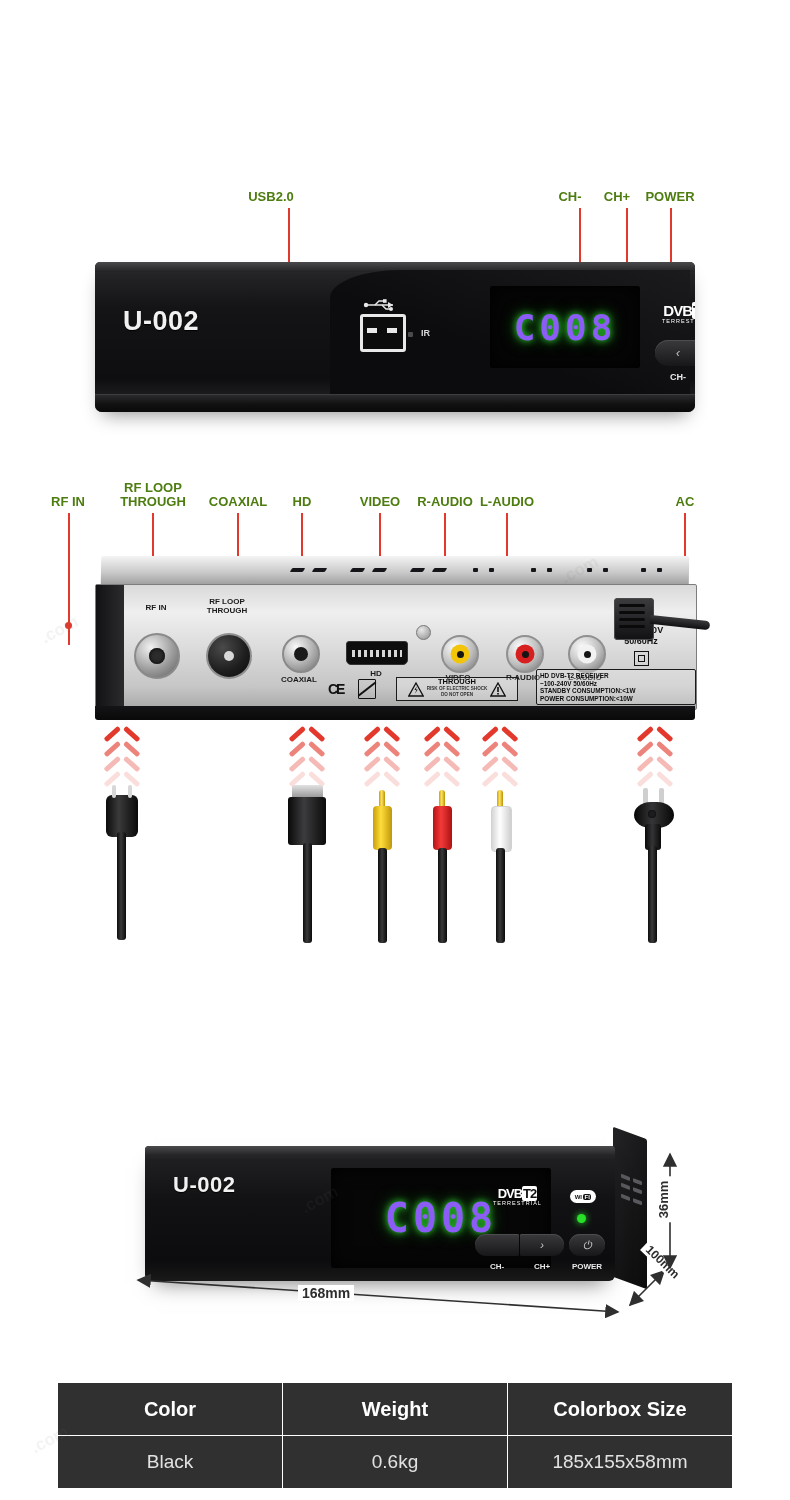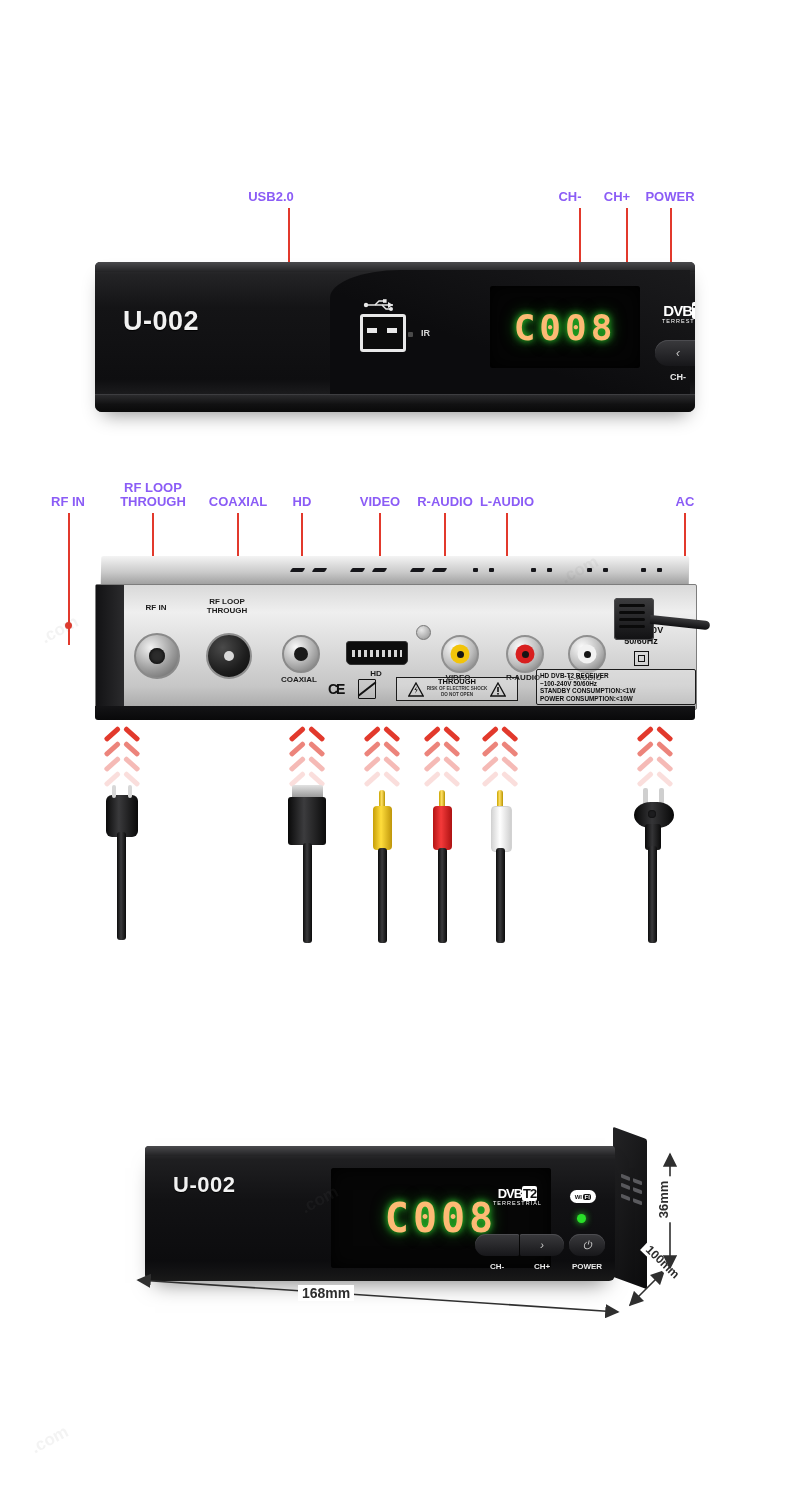--- a/index.html
+++ b/index.html
@@ -11,21 +11,21 @@
 
   
   .heading{
     position:absolute;width:100%;text-align:center;
     font-weight:bold;color:#3a3a3a;letter-spacing:.5px;
   }
   #h-interface{top:46px;font-size:44px;line-height:52px;}
   #h-product{top:1004px;font-size:44px;line-height:52px;}
 
   
-  .callout{position:absolute;color:#8b5cf6;font-weight:bold;font-size:13px;
+  .callout{position:absolute;color:#4d7c0f;font-weight:bold;font-size:13px;
            line-height:14px;text-align:center;white-space:pre-line;}
   .lead{position:absolute;background:#e2392c;width:1.6px;}
   .dot{position:absolute;width:7px;height:7px;border-radius:50%;background:#e2392c;}
 
   
   .front-unit{
     position:absolute;left:95px;top:262px;width:600px;height:150px;
     background:linear-gradient(180deg,#3a3a3c 0%,#242426 8%,#141416 30%,#0e0e10 78%,#202022 92%,#0a0a0b 100%);
     border-radius:5px 5px 7px 7px;
     box-shadow:0 10px 18px -8px rgba(0,0,0,.45);
@@ -47,21 +47,21 @@
     border:3px solid #e9e9e9;border-radius:3px;background:#0c0c0c;}
   .usb i{position:absolute;left:4px;top:11px;width:30px;height:6px;
     border-top:5px dashed #e9e9e9;}
   .usb-sym{position:absolute;left:268px;top:36px;width:36px;height:14px;color:#e8e8e8;}
   .ir-dot{position:absolute;left:313px;top:70px;width:5px;height:5px;background:#4a4a4a;border-radius:1px;}
   .ir-label{position:absolute;left:326px;top:66px;color:#d8d8d8;font-size:9px;font-weight:bold;}
   .vfd{position:absolute;left:395px;top:24px;width:150px;height:82px;
     background:#050505;border-radius:3px;
     box-shadow:inset 0 0 18px #000;}
   .vfd span{position:absolute;left:50%;top:50%;transform:translate(-50%,-50%);
-    color:#fdba74;font-size:36px;letter-spacing:4px;
+    color:#8b5cf6;font-size:36px;letter-spacing:4px;
     font-family:"DejaVu Sans Mono", monospace;font-weight:bold;
     text-shadow:0 0 7px #2ee02e,0 0 16px rgba(46,224,46,.55);}
   .dvb-logo{position:absolute;left:567px;top:40px;text-align:center;color:#fff;}
   .dvb-logo .l1{font-size:15px;font-weight:bold;letter-spacing:-1px;}
   .dvb-logo .l1 b{background:#fff;color:#111;padding:0 1px;border-radius:2px;}
   .dvb-logo .l2{font-size:5.5px;letter-spacing:1px;margin-top:-1px;}
   .wifi-badge{position:absolute;left:657px;top:40px;width:26px;height:13px;
     background:#fff;border-radius:7px;color:#111;font-size:6px;font-weight:bold;
     display:flex;align-items:center;justify-content:center;letter-spacing:0;}
   .wifi-badge b{background:#111;color:#fff;border-radius:2px;padding:0 1.5px;margin-left:1px;}
@@ -503,18 +503,32 @@
   <svg style="position:absolute;left:620px;top:1265px;width:60px;height:50px;">
     <line x1="44" y1="6" x2="10" y2="40" stroke="#2f2f2f" stroke-width="1.6" marker-start="url(#ahs)" marker-end="url(#ah)"></line>
   </svg>
   <div class="dim-txt" style="left:638px;top:1255px;font-size:12px;transform:rotate(44deg);">100mm</div>
 
   <svg style="position:absolute;left:655px;top:1148px;width:30px;height:130px;">
     <line x1="15" y1="6" x2="15" y2="120" stroke="#2f2f2f" stroke-width="1.6" marker-start="url(#ahs)" marker-end="url(#ah)"></line>
   </svg>
   <div class="dim-txt" style="left:641px;top:1192px;font-size:13px;transform:rotate(-90deg);">36mm</div>
 
+  <table class="spec-table">
+    <tbody>
+        <tr class="head">
+      <td>Color</td>
+      <td>Weight</td>
+      <td>Colorbox Size</td>
+    </tr>
+    <tr class="body">
+      <td>Black</td>
+      <td>0.6kg</td>
+      <td>185x155x58mm</td>
+    </tr>
+  </tbody>
+    </table>
 
   <div class="wm" style="left:40px;top:620px;">.com</div>
   <div class="wm" style="left:560px;top:560px;">.com</div>
   <div class="wm" style="left:300px;top:1190px;">.com</div>
   <div class="wm" style="left:30px;top:1430px;">.com</div>
 </div>
 
 </body></html>

